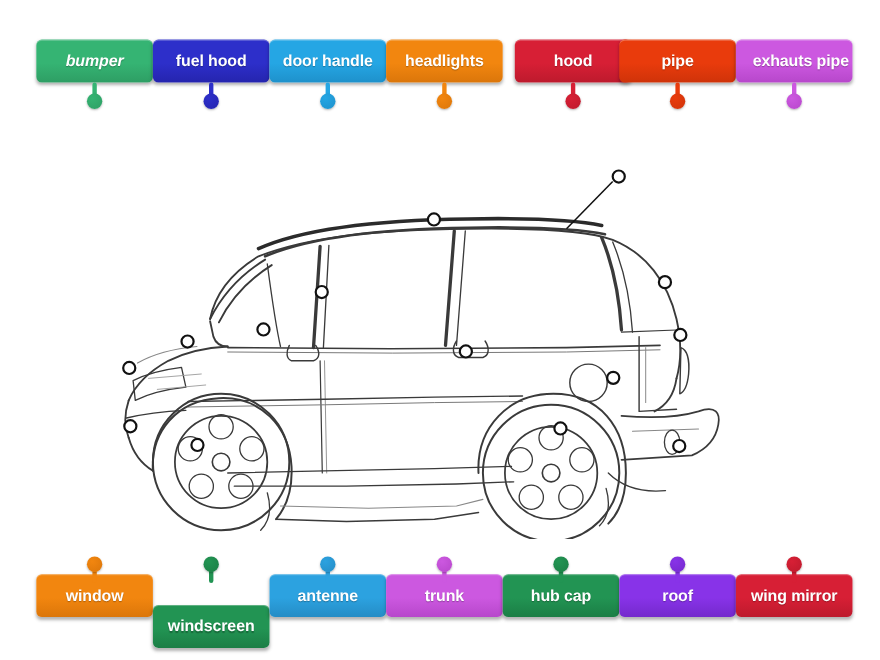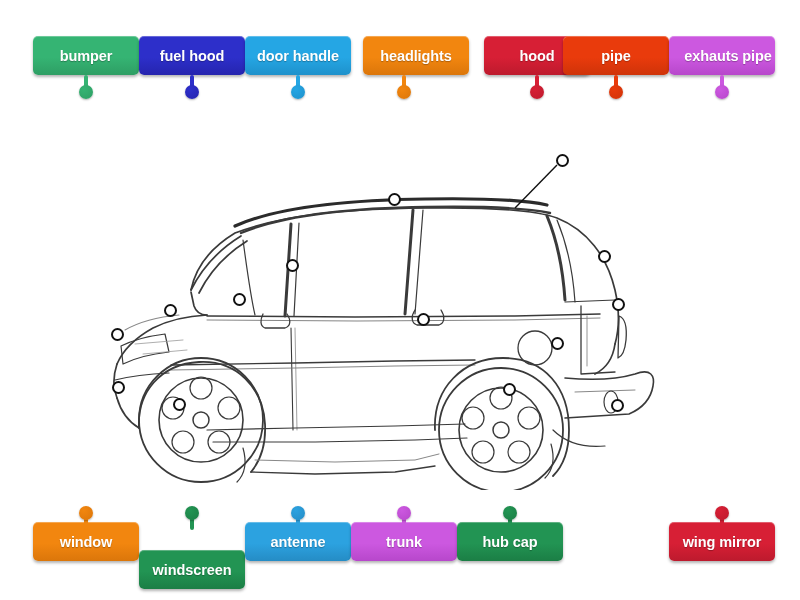--- a/index.html
+++ b/index.html
@@ -98,21 +98,21 @@
     background: #ffffff;
     cursor: pointer;
   }
 </style>
 </head>
 <body>
 
 <div id="stage">
 
   <div class="chip-row" id="row-top">
-      <div class="chip-slot" style="left: 33px;">
+      <div class="chip-slot" style="left: 33px; font-style: italic;">
         <div class="chip" style="background: linear-gradient(rgb(53, 180, 115) 0%, rgb(53, 180, 115) 55%, rgb(46, 158, 100) 100%);">bumper</div>
         <div class="pin">
           <div class="stem" style="background: rgb(53, 180, 115);"></div>
           <div class="ball" style="background: radial-gradient(circle at 35% 30%, rgb(53, 180, 115), rgb(46, 158, 100));"></div>
         </div>
       </div>
       <div class="chip-slot" style="left: 139px;">
         <div class="chip" style="background: linear-gradient(rgb(45, 47, 202) 0%, rgb(45, 47, 202) 55%, rgb(37, 36, 174) 100%);">fuel hood</div>
         <div class="pin">
           <div class="stem" style="background: rgb(45, 47, 202);"></div>
@@ -120,27 +120,27 @@
         </div>
       </div>
       <div class="chip-slot" style="left: 245px;">
         <div class="chip" style="background: linear-gradient(rgb(37, 166, 228) 0%, rgb(37, 166, 228) 55%, rgb(30, 145, 203) 100%);">door handle</div>
         <div class="pin">
           <div class="stem" style="background: rgb(37, 166, 228);"></div>
           <div class="ball" style="background: radial-gradient(circle at 35% 30%, rgb(37, 166, 228), rgb(30, 145, 203));"></div>
         </div>
       </div>
       <div class="chip-slot" style="left: 351px;">
-        <div class="chip" style="background: linear-gradient(rgb(242, 134, 15) 0%, rgb(242, 134, 15) 55%, rgb(219, 118, 10) 100%); margin-left: 12px;">headlights</div>
+        <div class="chip" style="background: linear-gradient(rgb(242, 134, 15) 0%, rgb(242, 134, 15) 55%, rgb(219, 118, 10) 100%);">headlights</div>
         <div class="pin">
           <div class="stem" style="background: rgb(242, 134, 15);"></div>
           <div class="ball" style="background: radial-gradient(circle at 35% 30%, rgb(242, 134, 15), rgb(219, 118, 10));"></div>
         </div>
       </div>
-      <div class="chip-slot" style="left: 484px; text-align: right;">
+      <div class="chip-slot" style="left: 468px; text-align: right;">
         <div class="chip" style="background: linear-gradient(rgb(215, 31, 53) 0%, rgb(215, 31, 53) 55%, rgb(189, 26, 45) 100%);">hood</div>
         <div class="pin">
           <div class="stem" style="background: rgb(215, 31, 53);"></div>
           <div class="ball" style="background: radial-gradient(circle at 35% 30%, rgb(215, 31, 53), rgb(189, 26, 45));"></div>
         </div>
       </div>
       <div class="chip-slot" style="left: 563px;">
         <div class="chip" style="background: linear-gradient(rgb(233, 59, 12) 0%, rgb(233, 59, 12) 55%, rgb(207, 51, 9) 100%);">pipe</div>
         <div class="pin">
           <div class="stem" style="background: rgb(233, 59, 12);"></div>
@@ -307,20 +307,27 @@
           <div class="ball" style="background: radial-gradient(circle at 35% 30%, rgb(204, 88, 224), rgb(183, 71, 203));"></div>
         </div>
       </div>
       <div class="chip-slot" style="left: 457px;">
         <div class="chip" style="background: linear-gradient(rgb(34, 148, 83) 0%, rgb(34, 148, 83) 55%, rgb(27, 126, 69) 100%);">hub cap</div>
         <div class="pin">
           <div class="stem" style="background: rgb(34, 148, 83);"></div>
           <div class="ball" style="background: radial-gradient(circle at 35% 30%, rgb(34, 148, 83), rgb(27, 126, 69));"></div>
         </div>
       </div>
+      <div class="chip-slot" style="left: 563px;">
+        <div class="chip" style="background: linear-gradient(rgb(136, 51, 232) 0%, rgb(136, 51, 232) 55%, rgb(116, 41, 204) 100%);">roof</div>
+        <div class="pin">
+          <div class="stem" style="background: rgb(136, 51, 232);"></div>
+          <div class="ball" style="background: radial-gradient(circle at 35% 30%, rgb(136, 51, 232), rgb(116, 41, 204));"></div>
+        </div>
+      </div>
       <div class="chip-slot" style="left: 669px;">
         <div class="chip" style="background: linear-gradient(rgb(215, 31, 53) 0%, rgb(215, 31, 53) 55%, rgb(189, 26, 45) 100%);">wing mirror</div>
         <div class="pin">
           <div class="stem" style="background: rgb(215, 31, 53);"></div>
           <div class="ball" style="background: radial-gradient(circle at 35% 30%, rgb(215, 31, 53), rgb(189, 26, 45));"></div>
         </div>
       </div>
     </div>
 
 </div>

